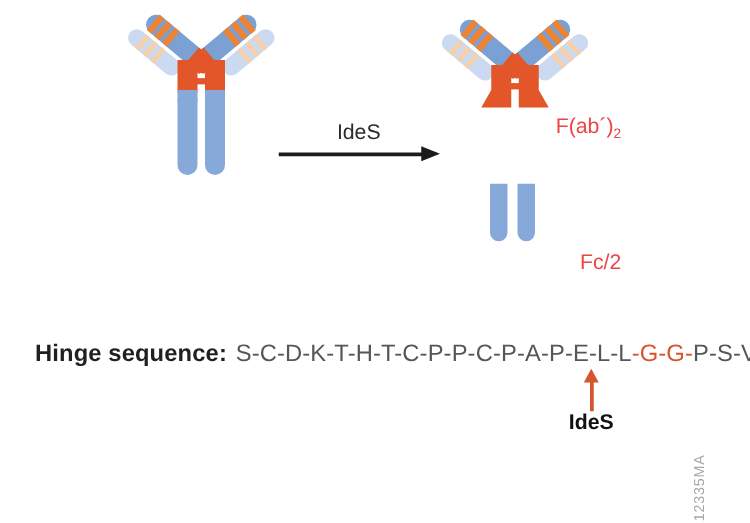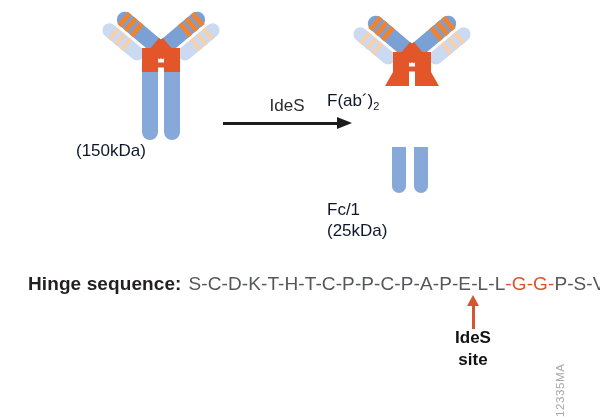--- a/index.html
+++ b/index.html
@@ -4,21 +4,21 @@
 <style>
   html,body{margin:0;padding:0;}
   body{
     width:600px;height:418px;background:#ffffff;
     font-family:"Liberation Sans","DejaVu Sans",sans-serif;
     position:relative;overflow:hidden;
   }
   .stage{position:absolute;inset:0;}
   .abs{position:absolute;}
   .center-label{
-    text-align:left;color:#0f172a;font-size:17px;line-height:21px;
+    text-align:right;color:#ef4444;font-size:17px;line-height:21px;
   }
   .center-label .sub{font-size:11px;vertical-align:-4px;}
   
   .rx-line{height:2.6px;background:#1c1c1c;}
   .rx-head{
     width:0;height:0;
     border-top:6.5px solid transparent;border-bottom:6.5px solid transparent;
     border-left:15px solid #1c1c1c;
   }
   .enzyme{font-size:17px;color:#2b2b2b;text-align:center;}
@@ -70,21 +70,20 @@
     <rect x="88" y="40" width="16" height="26" fill="#e2562a"></rect>
     <rect x="79" y="45.5" width="12" height="5" fill="#e2562a"></rect>
     <rect x="79" y="54.5" width="12" height="5" fill="#e2562a"></rect>
     <rect x="66" y="64" width="16" height="68" rx="8" fill="#87a9d9"></rect>
     <rect x="66" y="64" width="16" height="10" fill="#87a9d9"></rect>
     <rect x="88" y="64" width="16" height="68" rx="8" fill="#87a9d9"></rect>
     <rect x="88" y="64" width="16" height="10" fill="#87a9d9"></rect>
   </svg>
 
   <div class="abs center-label" style="left:76px;top:140px;width:170px">
-    <div>(150kDa)</div>
   </div>
 
   <div class="abs enzyme" style="left:247px;top:96px;width:80px">IdeS</div>
   <div class="abs rx-line" style="left:223px;top:122px;width:116px"></div>
   <div class="abs rx-head" style="left:337px;top:116.5px"></div>
 
   <svg class="abs" style="left:327px;top:14px" width="170" height="80" viewBox="0 0 170 80">
     <use href="#arm-shape" transform="translate(88,48) rotate(-40)"></use>
     <use href="#arm-shape" transform="translate(82,48) scale(-1,1) rotate(-40)"></use>
     <polygon points="66,38 82,38 82,72 58,72 66,58" fill="#e2562a"></polygon>
@@ -94,31 +93,29 @@
   </svg>
 
   <div class="abs center-label" style="left:327px;top:90px;width:170px">
     <div><span>F(ab´)</span><span class="sub">2</span></div>
   </div>
 
   <div class="abs fc-bar" style="left: 392px; top: 147px; background: rgb(135, 169, 217);"></div>
   <div class="abs fc-bar" style="left: 414px; top: 147px; background: rgb(135, 169, 217);"></div>
 
   <div class="abs center-label" style="left:327px;top:199px;width:170px">
-    <div>Fc/1</div>
-    <div>(25kDa)</div>
+    <div>Fc/2</div>
   </div>
 
   <div class="abs hinge-line" style="left:28px;top:273px">
     <span class="lbl">Hinge sequence:</span><span>S-C-D-K-T-H-T-C-P-P-C-P-A-P-E-L-L</span><span style="color: rgb(214, 84, 46);">-G-G-</span><span>P-S-V</span>
   </div>
 
   <div class="abs up-head" style="left: 467px; top: 295px; border-bottom-color: rgb(214, 84, 46);"></div>
   <div class="abs up-shaft" style="left: 471.5px; top: 305px; background: rgb(214, 84, 46);"></div>
 
   <div class="abs cleavage" style="left:408px;top:327px;width:130px">
     <div>IdeS</div>
-    <div>site</div>
   </div>
 
   <div class="abs watermark" style="left: 554px; top: 343px; height: 74px; color: rgb(168, 168, 168);">12335MA</div>
 
 </div>
 
 </body></html>

